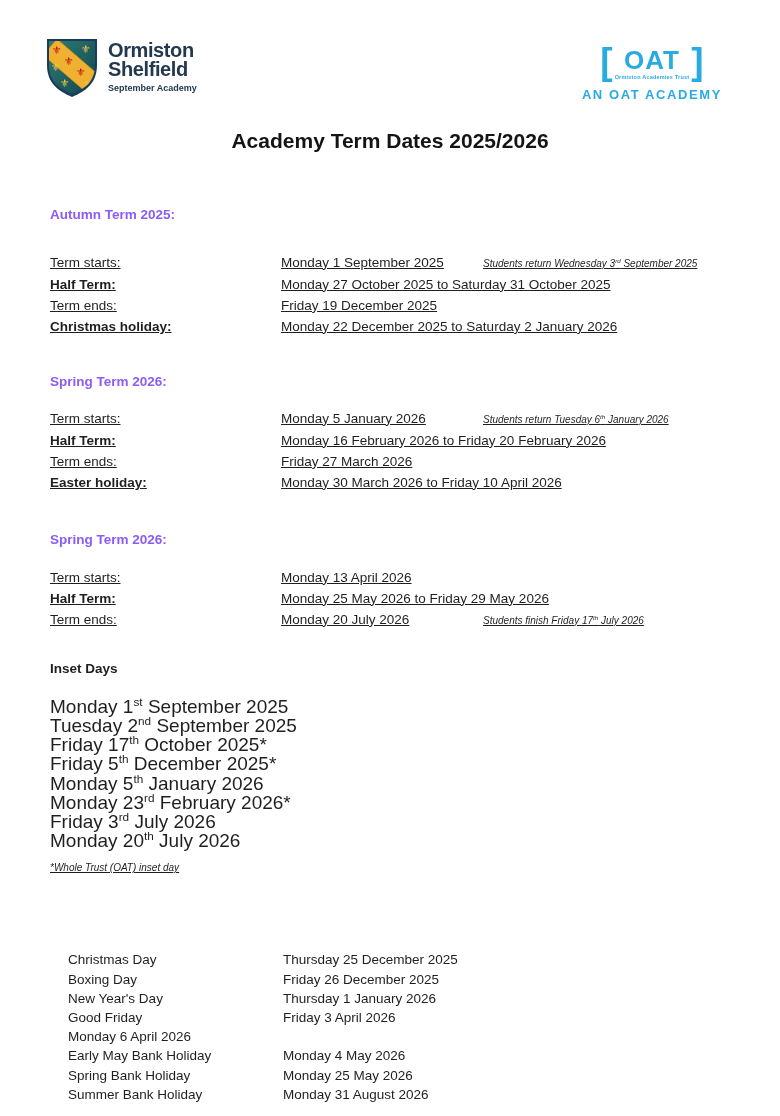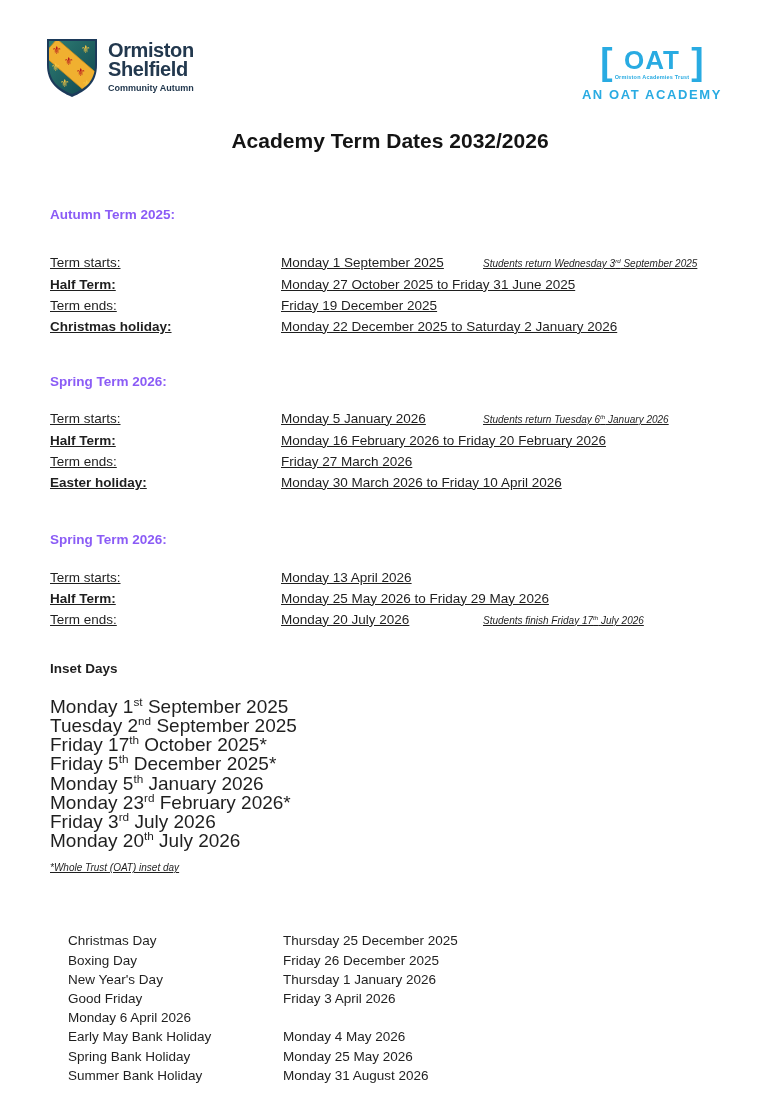--- a/index.html
+++ b/index.html
@@ -56,21 +56,21 @@
   .trow .label.b { font-weight: bold; }
   .trow .value { min-width: 202px; }
   .trow .note, .footnote { font-size: 10px; font-style: italic; color: #1f1f1f; }
 
   .inset-heading { font-size: 13.5px; font-weight: bold; margin-top: 29px; line-height: 17px; }
   .inset-list { margin-top: 20px; }
   .inset-item { font-size: 19px; line-height: 19.2px; }
 
   .footnote { margin-top: 12px; line-height: 12px; text-decoration: underline; }
 
-  .bank-list { margin-top: 57px; margin-left: 18px; }
+  .bank-list { margin-top: 76px; margin-left: 18px; }
   .brow { display: flex; align-items: baseline; font-size: 13.5px; line-height: 19.2px; white-space: nowrap; }
   .brow .label { width: 215px; flex: none; }
 
   sup { font-size: 0.62em; vertical-align: super; line-height: 0; }
   .fleur { font-family: "DejaVu Sans", sans-serif; }
 </style>
 </head>
 <body>
 
 <div class="page">
@@ -97,53 +97,53 @@
           <text class="fleur" x="36" y="39" font-size="11" text-anchor="middle" fill="#b5121b">⚜</text>
           <text class="fleur" x="41" y="16" font-size="11" text-anchor="middle" fill="#f5c542">⚜</text>
           <text class="fleur" x="11" y="34" font-size="11" text-anchor="middle" fill="#f5c542">⚜</text>
           <text class="fleur" x="20" y="50" font-size="11" text-anchor="middle" fill="#f5c542">⚜</text>
           <text class="fleur" x="42" y="51" font-size="11" text-anchor="middle" fill="#f5c542">⚜</text>
         </g>
       </svg>
       <div class="school-text">
         <div class="school-name">Ormiston</div>
         <div class="school-name">Shelfield</div>
-        <div class="school-tagline">Community Autumn</div>
+        <div class="school-tagline">September Academy</div>
       </div>
     </div>
 
     <div class="oat-logo">
       <div class="oat-row">
         <span class="oat-bracket">[</span>
         <span class="oat-center">
           <span class="oat-acronym">OAT</span>
           <span class="oat-trust">Ormiston Academies Trust</span>
         </span>
         <span class="oat-bracket">]</span>
       </div>
       <div class="oat-tagline">AN OAT ACADEMY</div>
     </div>
 
   </div>
 
-  <h1 class="doc-title">Academy Term Dates 2032/2026</h1>
+  <h1 class="doc-title">Academy Term Dates 2025/2026</h1>
 
   <div class="content">
 
     <section class="term term-autumn">
       <h2 class="term-heading">Autumn Term 2025:</h2>
       <div class="term-rows">
         <div class="trow">
           <span class="label">Term starts:</span>
           <span class="value">Monday 1 September 2025</span>
           <span class="note">Students return Wednesday 3<sup>rd</sup> September 2025</span>
         </div>
         <div class="trow">
           <span class="label b">Half Term:</span>
-          <span class="value">Monday 27 October 2025 to Friday 31 June 2025</span>
+          <span class="value">Monday 27 October 2025 to Saturday 31 October 2025</span>
         </div>
         <div class="trow">
           <span class="label">Term ends:</span>
           <span class="value">Friday 19 December 2025</span>
         </div>
         <div class="trow">
           <span class="label b">Christmas holiday:</span>
           <span class="value">Monday 22 December 2025 to Saturday 2 January 2026</span>
         </div>
       </div>

